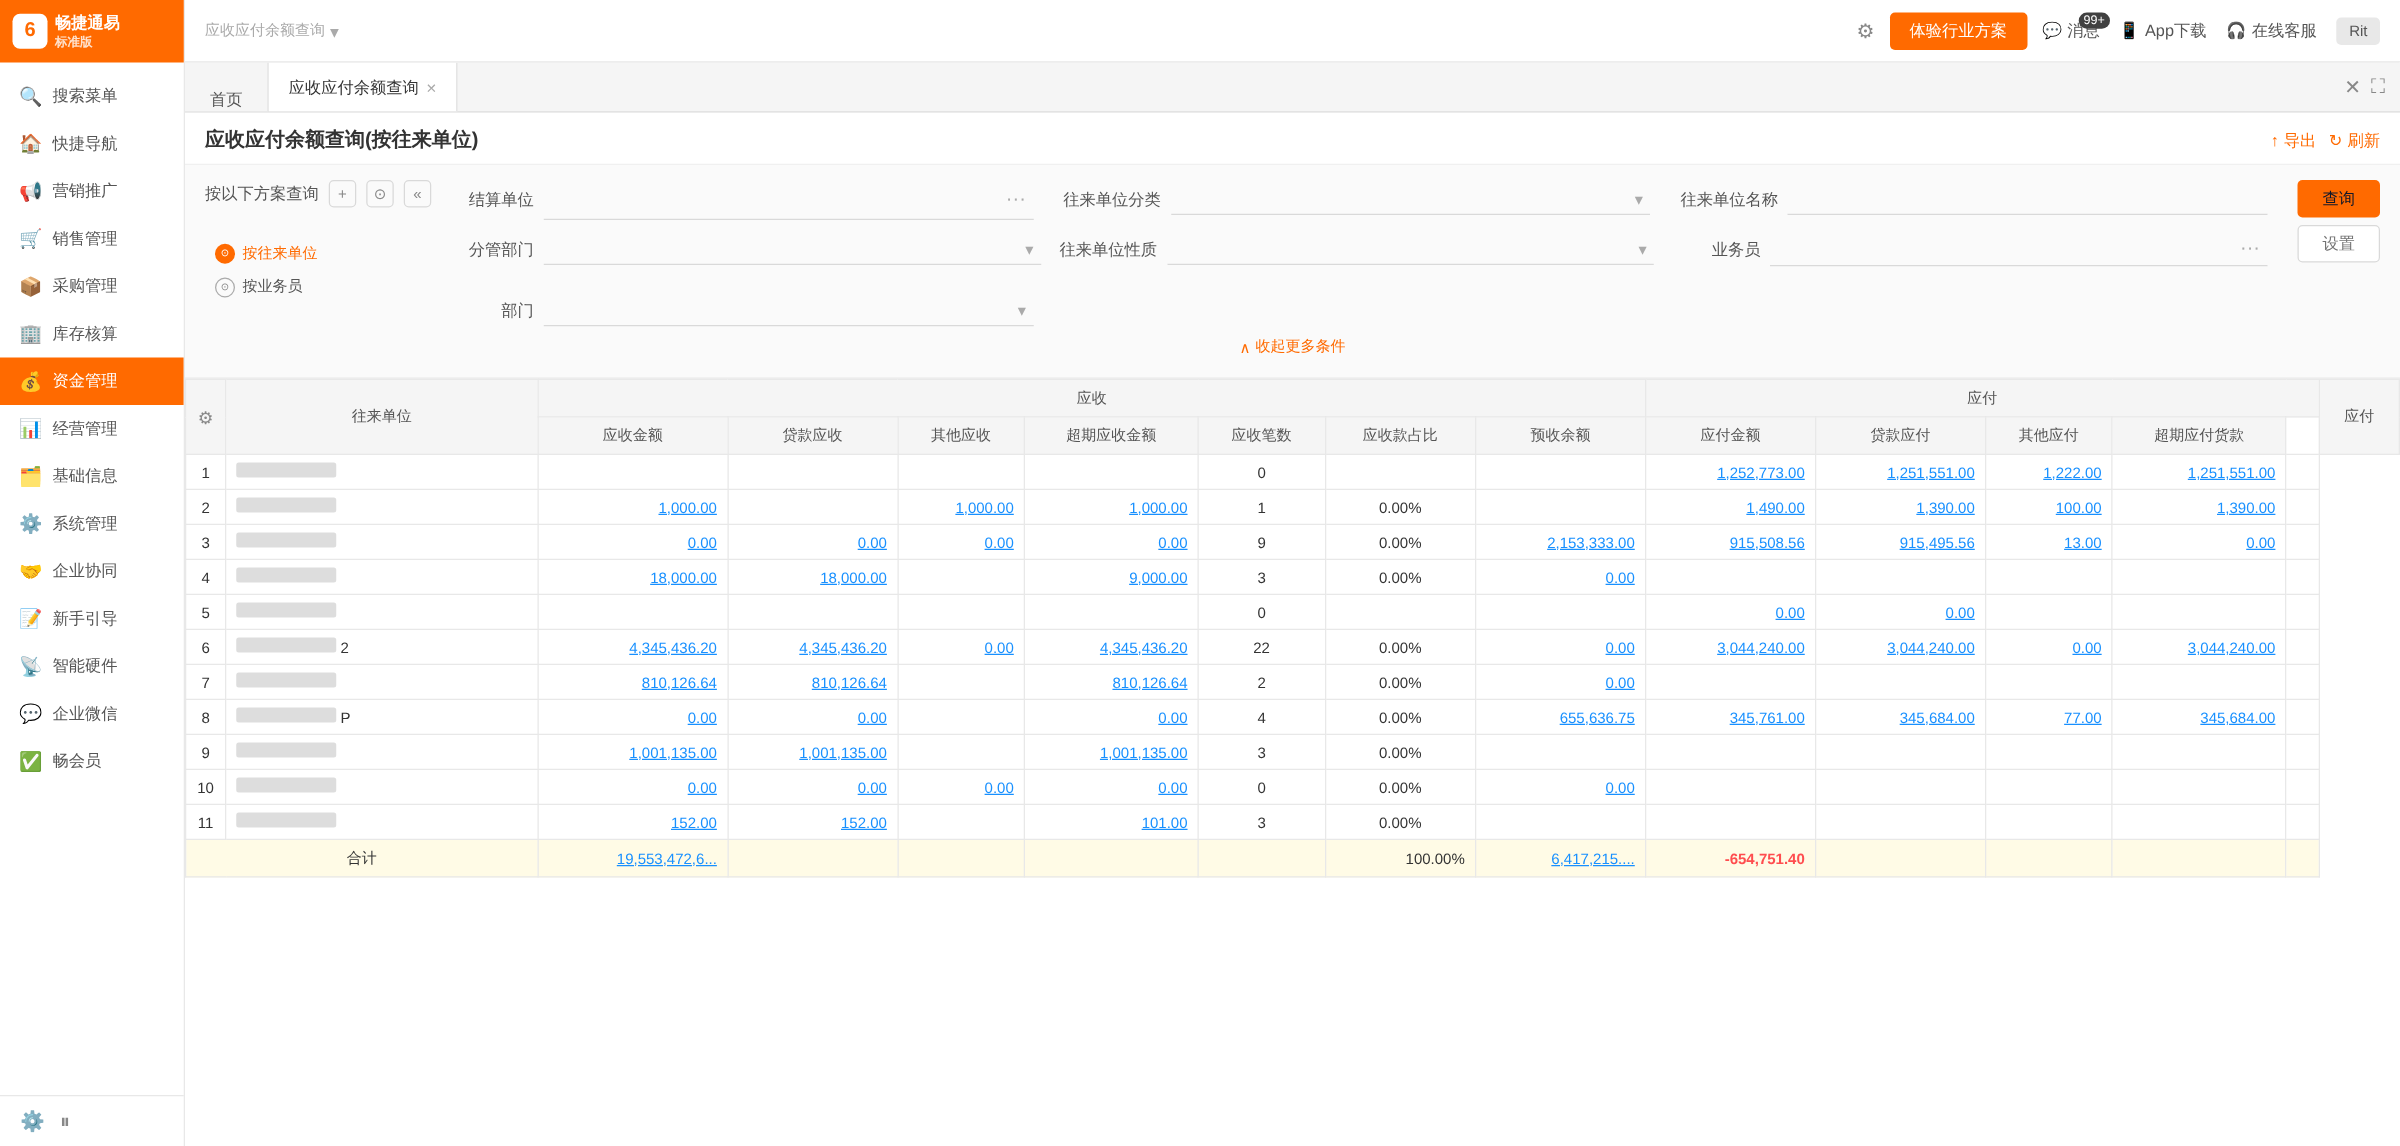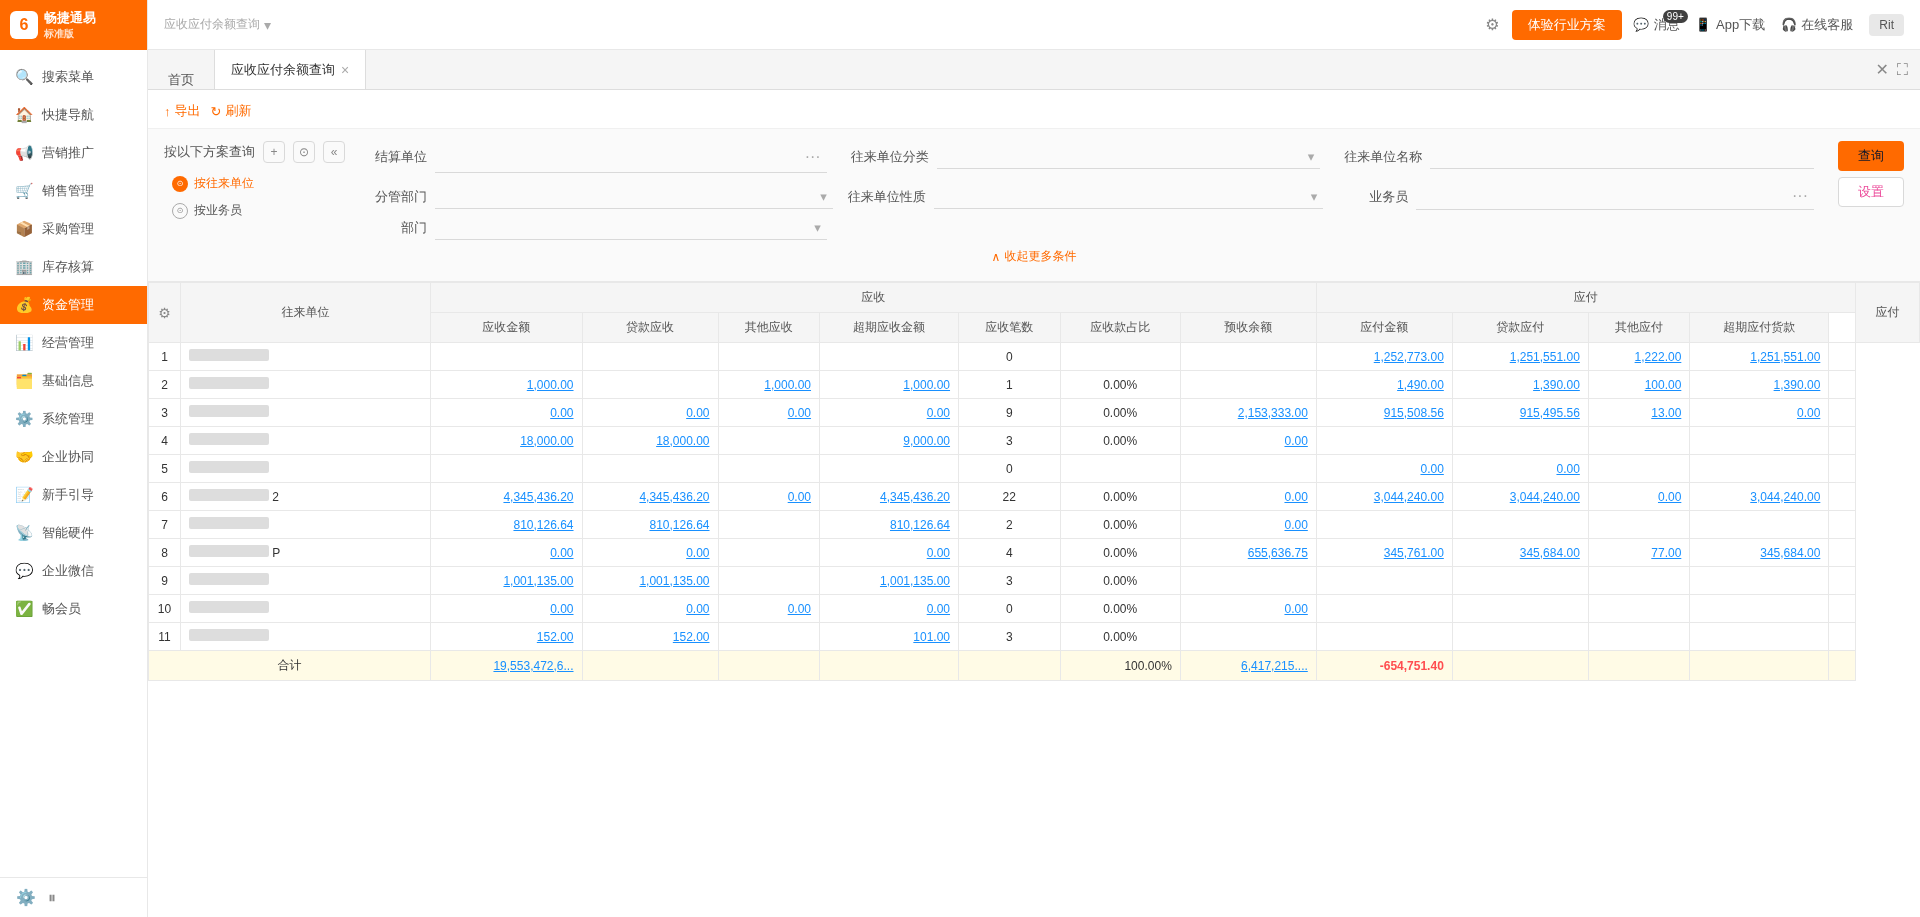--- a/index.html
+++ b/index.html
@@ -85,21 +85,21 @@
     .filter-nav-item .nav-icon-gray { width: 16px; height: 16px; border: 1px solid #aaa; border-radius: 50%; display: flex; align-items: center; justify-content: center; }
     .filter-field { display: flex; align-items: center; gap: 8px; }
     .field-label { color: #555; font-size: 13px; white-space: nowrap; min-width: 70px; text-align: right; }
     .field-input { flex: 1; border: none; border-bottom: 1px solid #d9d9d9; padding: 4px 6px; font-size: 13px; outline: none; background: transparent; }
     .field-select { flex: 1; display: flex; align-items: center; border-bottom: 1px solid #d9d9d9; padding: 4px 6px; cursor: pointer; gap: 4px; }
     .field-select .dropdown-arrow { color: #aaa; margin-left: auto; }
     .field-dots { color: #aaa; font-size: 16px; }
 
     .filter-actions { display: flex; flex-direction: column; gap: 6px; margin-left: 12px; }
     .btn-query { background: #ff6a00; color: #0f172a; border: none; border-radius: 4px; padding: 6px 20px; font-size: 13px; cursor: pointer; }
-    .btn-setting { background: #fff; color: #ec4899; border: 1px solid #d9d9d9; border-radius: 4px; padding: 5px 14px; font-size: 13px; cursor: pointer; }
+    .btn-setting { background: #fff; color: #737373; border: 1px solid #d9d9d9; border-radius: 4px; padding: 5px 14px; font-size: 13px; cursor: pointer; }
 
     .filter-collapse { display: flex; align-items: center; justify-content: center; padding: 4px; color: #ff6a00; font-size: 12px; cursor: pointer; gap: 4px; }
 
     
     .table-area { flex: 1; overflow: auto; }
     .data-table { width: 100%; border-collapse: collapse; font-size: 12px; }
     .data-table th, .data-table td { border: 1px solid #e8e8e8; padding: 6px 8px; white-space: nowrap; }
     .data-table th { background: #f5f5f5; color: #555; font-weight: normal; text-align: center; }
     .data-table td { color: #333; text-align: right; }
     .data-table td.text-center { text-align: center; }
@@ -228,37 +228,38 @@
   </div>
   <div class="tabbar-actions">
     <span class="tabbar-icon">✕</span>
     <span class="tabbar-icon">⛶</span>
   </div>
 </div>
 
 <div class="main">
 
   <div class="page-header">
+    <div class="page-title">应收应付余额查询(按往来单位)</div>
     <div class="page-actions">
       <div class="page-action-btn">
         <span>↑</span>
         <span>导出</span>
       </div>
       <div class="page-action-btn">
         <span>↻</span>
         <span>刷新</span>
       </div>
     </div>
   </div>
 
   <div class="filter-area">
     <div style="display:flex; gap:12px;">
 
       <div style="display:flex; flex-direction:column; gap:2px; min-width:130px;">
-        <div style="display:flex; align-items:center; gap:8px; margin-bottom:6px;">
+        <div style="display:flex; align-items:center; gap:8px; margin-bottom:22px;">
           <span style="font-size:13px;color:#555;">按以下方案查询</span>
           <div class="filter-icon-btn">+</div>
           <div class="filter-icon-btn">⊙</div>
           <div class="filter-icon-btn">«</div>
         </div>
         <div class="filter-nav-item active">
           <div class="nav-icon" style="font-size:8px;color:#fff;">⊙</div>
           <span>按往来单位</span>
         </div>
         <div class="filter-nav-item">
@@ -283,21 +284,21 @@
               <span></span>
               <span class="dropdown-arrow">▾</span>
             </div>
           </div>
           <div class="filter-field">
             <span class="field-label">往来单位名称</span>
             <input type="text" style="flex: 1 1 0%; border-top: none; border-right: none; border-left: none; border-image: initial; border-bottom: 1px solid rgb(217, 217, 217); padding: 4px 6px; font-size: 13px; outline: none; background: transparent;">
           </div>
         </div>
 
-        <div style="display:grid; grid-template-columns: 1fr 1fr 1fr; gap:8px 15px; margin-bottom:6px;">
+        <div style="display:grid; grid-template-columns: 1fr 1fr 1fr; gap:8px 15px; margin-bottom:24px;">
           <div class="filter-field">
             <span class="field-label">分管部门</span>
             <div class="field-select">
               <span></span>
               <span class="dropdown-arrow">▾</span>
             </div>
           </div>
           <div class="filter-field">
             <span class="field-label">往来单位性质</span>
             <div class="field-select">

